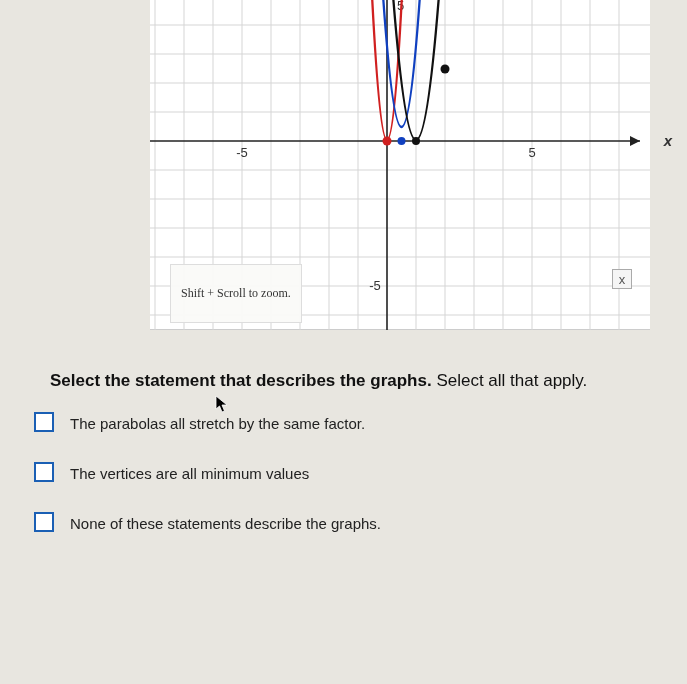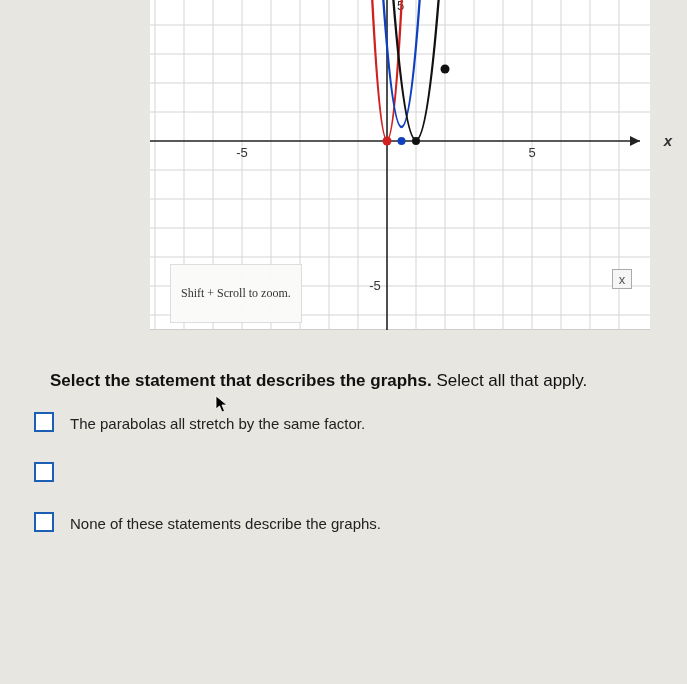--- a/index.html
+++ b/index.html
@@ -174,20 +174,21 @@
   <p class="prompt">
     <span class="b">Select the statement that describes the graphs.</span><span> Select all that apply.</span>
   </p>
 
   <div class="opt-row">
     <div class="chk"></div>
     <span class="opt-label">The parabolas all stretch by the same factor.</span>
   </div>
   <div class="opt-row">
     <div class="chk"></div>
+    <span class="opt-label">The vertices are all minimum values</span>
   </div>
   <div class="opt-row">
     <div class="chk"></div>
     <span class="opt-label">None of these statements describe the graphs.</span>
   </div>
 </div>
 
 <svg class="cursor-icon" viewBox="0 0 14 18">
   <path d="M 1 1 L 1 14 L 4.5 11 L 7 17 L 9.5 16 L 7 10 L 12 10 Z" fill="#000" stroke="#fff" stroke-width="0.8"></path>
 </svg>

